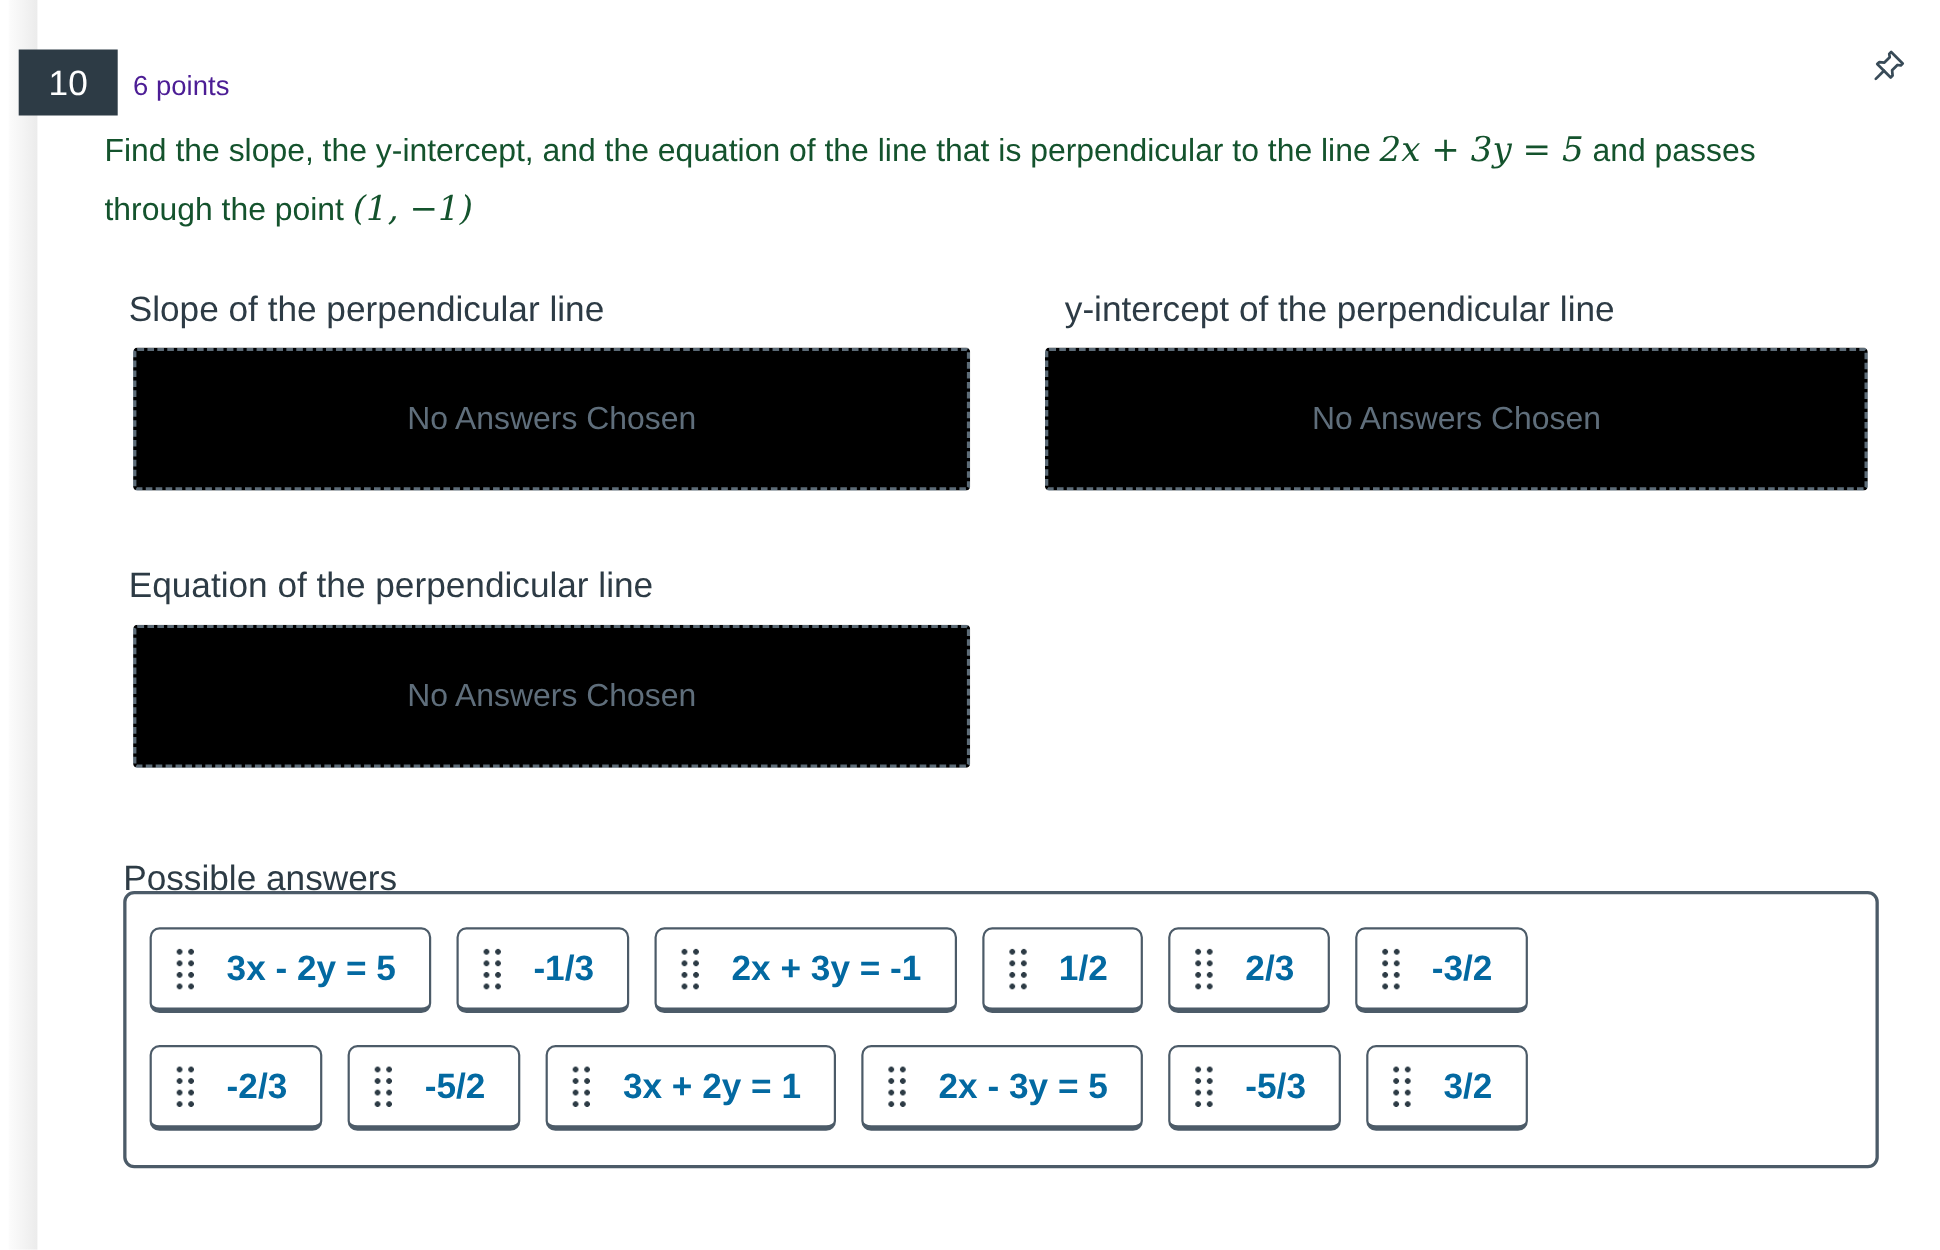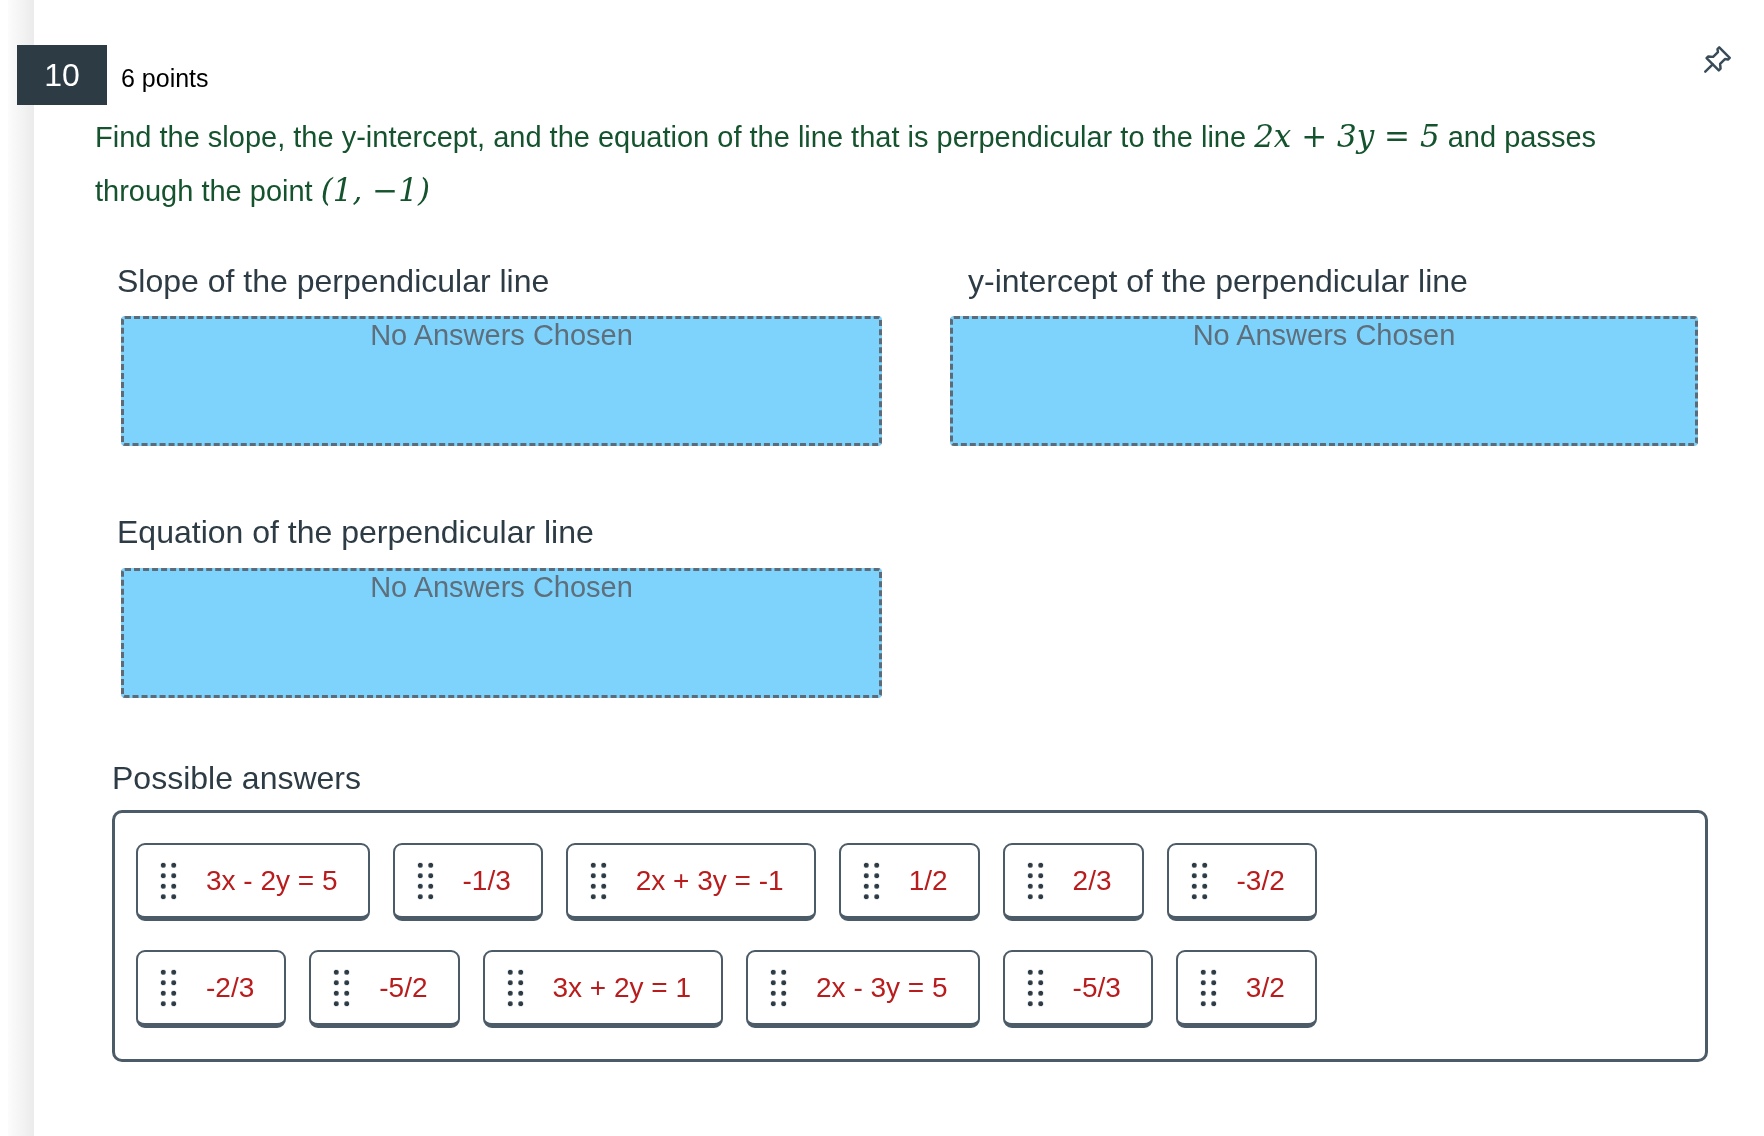--- a/index.html
+++ b/index.html
@@ -11,44 +11,44 @@
   .left-band{
     position:absolute;left:8px;top:0;width:26px;height:1136px;
     background:linear-gradient(to right,#fcfcfc 0%,#f3f3f3 55%,#ebebeb 100%);
   }
   .q-badge{
     position:absolute;left:17px;top:45px;width:90px;height:60px;
     background:#2D3B45;color:#ffffff;display:flex;align-items:center;justify-content:center;
     font-size:32px;
   }
   .q-points{
-    position:absolute;left:121px;top:64px;font-size:25px;color:#000000;
+    position:absolute;left:121px;top:64px;font-size:25px;color:#4c1d95;
   }
   .pin-btn{
     position:absolute;left:1692px;top:42px;width:44px;height:44px;
     display:flex;align-items:center;justify-content:center;cursor:pointer;background:none;border:none;padding:0;
   }
   .q-text{
     position:absolute;left:95px;top:110px;width:1650px;
     font-size:29px;line-height:53px;color:#14532d;
   }
   .math{
     font-family:"DejaVu Serif","Liberation Serif",serif;
     font-style:italic;font-size:31px;
   }
   .zone-label{
     position:absolute;font-size:32px;color:#2D3B45;
   }
   .lbl-slope{left:117px;top:263px;}
   .lbl-yint{left:968px;top:263px;}
   .lbl-eq{left:117px;top:514px;}
-  .lbl-possible{left:112px;top:760px;}
+  .lbl-possible{left:112px;top:780px;}
   .drop-box{
     position:absolute;height:130px;border:3px dashed #5C6B77;border-radius:4px;
-    display:flex;align-items:flex-start;justify-content:center;box-sizing:border-box;background:#7dd3fc;
+    display:flex;align-items:center;justify-content:center;box-sizing:border-box;background:#000000;
   }
   .box-slope{left:121px;top:316px;width:761px;}
   .box-yint{left:950px;top:316px;width:748px;}
   .box-eq{left:121px;top:568px;width:761px;}
   .drop-box .placeholder{font-size:29px;color:#5F6E7B;}
   .pool{
     position:absolute;left:112px;top:810px;width:1596px;height:252px;
     border:3px solid #4C5B68;border-radius:10px;box-sizing:border-box;
     padding:30px 21px;display:flex;flex-direction:column;gap:29px;background:#ffffff;
   }
@@ -56,21 +56,21 @@
   .chip{
     height:78px;background:#ffffff;border:2px solid #4C5B68;border-bottom-width:5px;
     border-radius:9px;display:flex;align-items:center;box-sizing:border-box;
     padding:0 30px 0 20px;cursor:grab;
   }
   .handle{
     width:21px;height:42px;flex:0 0 21px;margin-right:27px;
     background-image:radial-gradient(circle,#2D3B45 2.3px,rgba(0,0,0,0) 2.8px);
     background-size:10.5px 10.5px;background-position:0 0;
   }
-  .chip-label{font-size:28px;color:#b91c1c;white-space:nowrap;}
+  .chip-label{font-size:32px;color:#0369a1;white-space:nowrap;font-weight:bold;}
 </style>
 </head>
 <body>
 
 <div class="left-band"></div>
 
 <div class="q-badge">
   <span>10</span>
 </div>
 

